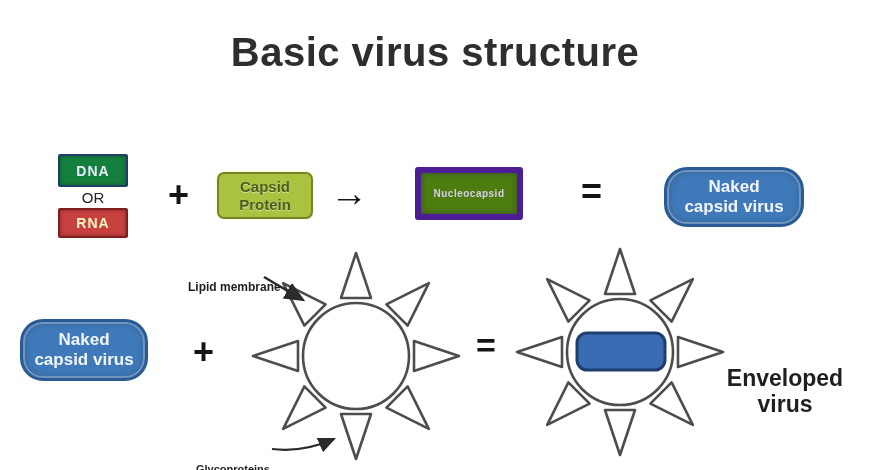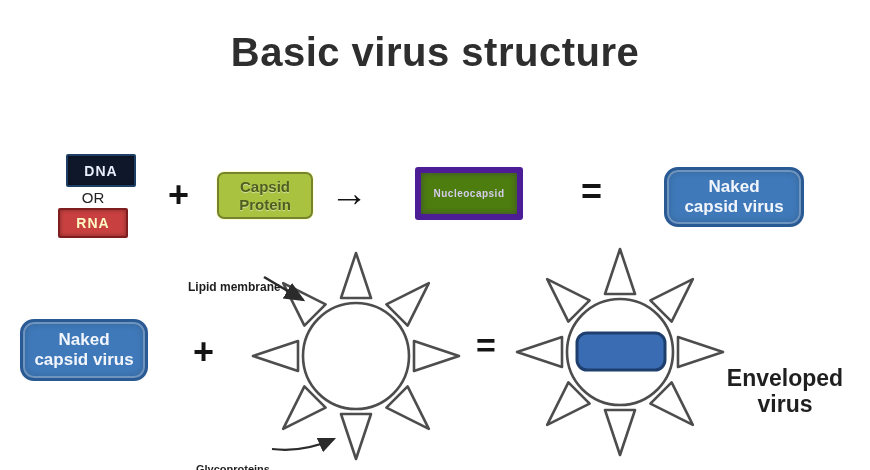--- a/index.html
+++ b/index.html
@@ -15,24 +15,23 @@
     font-size:40px;font-weight:bold;color:#2e2e2e;letter-spacing:0.5px;
   }
 
   
   .chip{
     display:flex;align-items:center;justify-content:center;
     text-align:center;font-weight:bold;box-sizing:border-box;
   }
   #dna-box{
     left:58px;top:154px;width:70px;height:33px;
-    background:#0f172a;border:2px solid #1d3f66;border-radius:2px;
+    background:#15803d;border:2px solid #1d3f66;border-radius:2px;
     color:#e8eefc;font-size:14px;letter-spacing:1px;
     box-shadow:inset 0 0 4px rgba(0,0,0,.35);
-    margin-left:8px;
   }
   #or-label{left:58px;top:189px;width:70px;text-align:center;
     font-size:15px;font-weight:normal;color:#222;}
   #rna-box{
     left:58px;top:208px;width:70px;height:30px;
     background:#c84040;border:2px solid #7e1e1e;border-radius:2px;
     color:#fef9c3;font-size:14px;letter-spacing:1px;
     box-shadow:inset 0 0 4px rgba(0,0,0,.35);
   }
   .op{color:#141414;font-weight:bold;line-height:1;}
@@ -48,21 +47,21 @@
     box-shadow:0 0 0 1px rgba(255,255,150,.4);
   }
   #nucleocapsid-box{
     left:415px;top:167px;width:108px;height:53px;
     background:#4d7c0f;border:6px solid #4c1d95;border-radius:3px;
     color:#d5cdeb;font-size:10px;letter-spacing:0.5px;
     box-shadow:inset 0 0 6px rgba(40,25,90,.45);
     filter:blur(.3px);
   }
   .naked-box{
-    background:#3f79b9;border:3px solid #2a5a94;border-radius:14px;
+    background:#3f79b9;border:3px solid #2a5a94;border-radius:23px;
     color:#f2f6fc;font-size:17px;line-height:1.15;
     box-shadow:inset 0 0 0 2px rgba(255,255,255,.28), inset 0 0 8px rgba(0,0,0,.25);
   }
   #naked-box-result{left:664px;top:167px;width:140px;height:60px;}
 
   
   #naked-box-2{left:20px;top:319px;width:128px;height:62px;}
   #plus-2{left:193px;top:334px;font-size:36px;}
   #equals-2{left:476px;top:328px;font-size:34px;}
 

